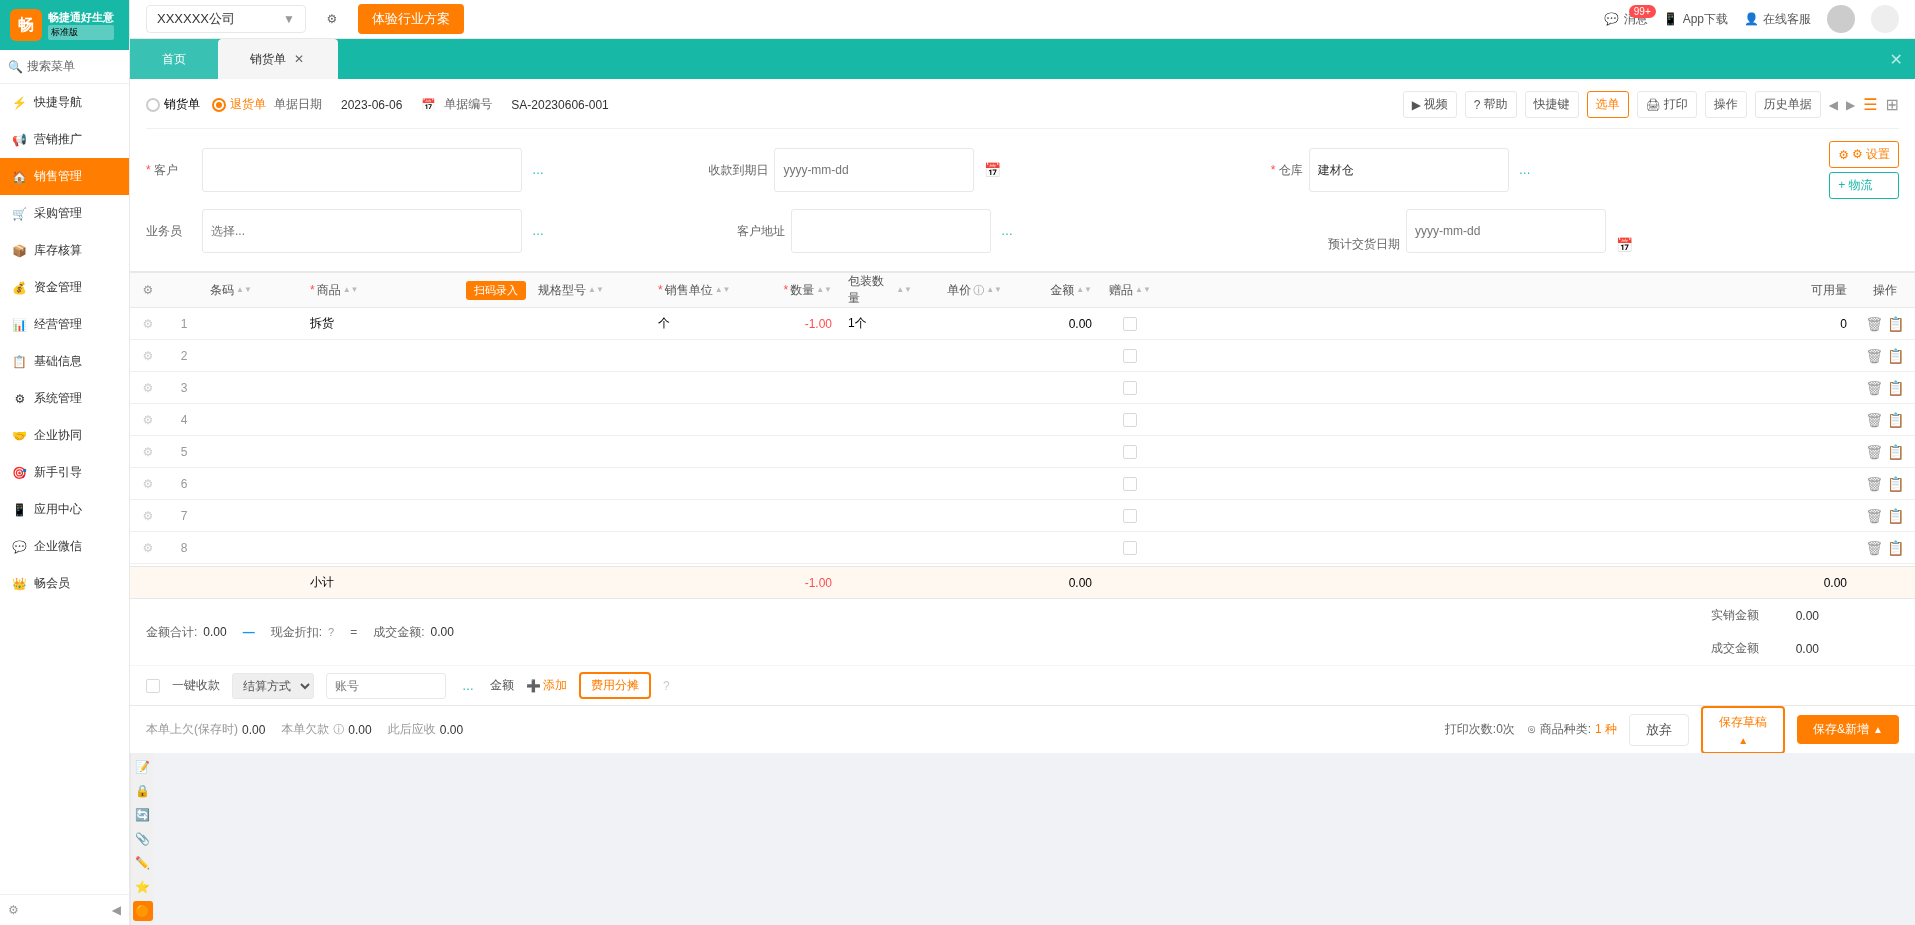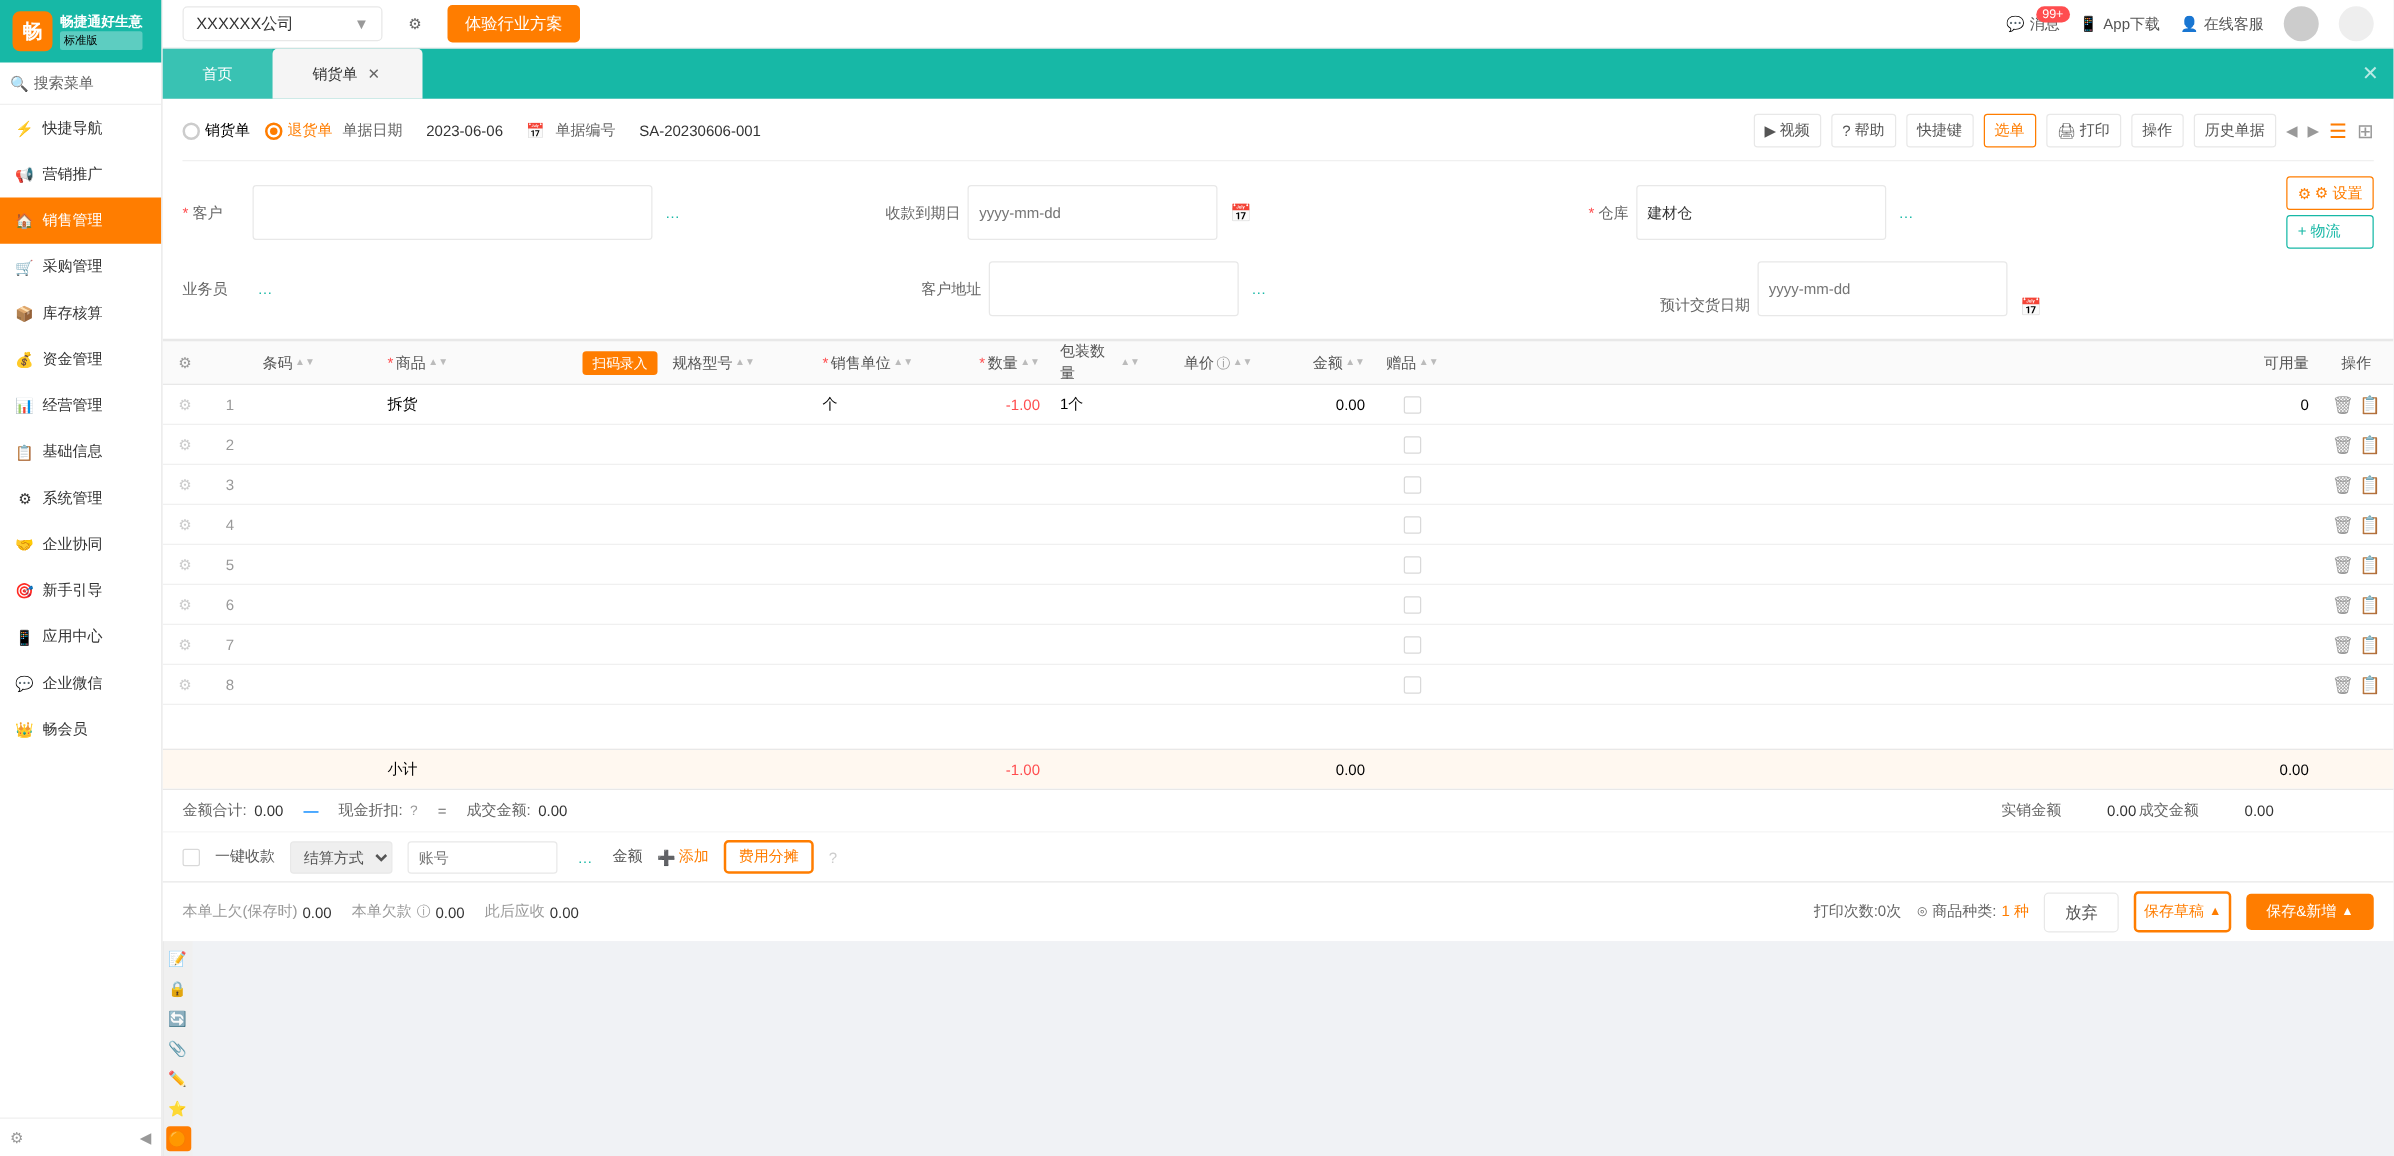--- a/index.html
+++ b/index.html
@@ -101,21 +101,21 @@
     
     .footer-bar { height: 48px; background: #fff; border-top: 1px solid #e8e8e8; display: flex; align-items: center; padding: 0 16px; gap: 16px; }
     .footer-info { display: flex; align-items: center; gap: 16px; flex: 1; }
     .footer-item { display: flex; align-items: center; gap: 4px; color: #666; }
     .footer-item-label { color: #999; }
     .footer-item-value { color: #333; }
     .footer-right { display: flex; align-items: center; gap: 12px; }
     .print-info { color: #666; font-size: 12px; display: flex; align-items: center; gap: 8px; }
     .product-type { color: #666; font-size: 12px; display: flex; align-items: center; gap: 4px; }
     .discard-btn { border: 1px solid #e8e8e8; background: #fff; color: #555; border-radius: 4px; padding: 6px 16px; cursor: pointer; font-size: 13px; }
-    .save-draft-btn { background: #fff; border: 2px solid #ff7d00; color: #ff7d00; border-radius: 4px; padding: 6px 6px; cursor: pointer; font-size: 13px; display: flex; align-items: center; gap: 4px; }
+    .save-draft-btn { background: #fff; border: 2px solid #ff7d00; color: #ff7d00; border-radius: 4px; padding: 6px 16px; cursor: pointer; font-size: 13px; display: flex; align-items: center; gap: 4px; flex-direction: column; }
     .save-new-btn { background: #ff7d00; color: white; border: none; border-radius: 4px; padding: 6px 16px; cursor: pointer; font-size: 13px; display: flex; align-items: center; gap: 4px; }
     .btn-chevron { font-size: 10px; }
 
     
     .right-panel { width: 24px; background: #f0f0f0; display: flex; flex-direction: column; align-items: center; padding: 4px 0; gap: 4px; border-left: 1px solid #e8e8e8; }
     .right-panel-icon { width: 20px; height: 20px; display: flex; align-items: center; justify-content: center; cursor: pointer; color: #999; border-radius: 3px; }
     .right-panel-icon.active { background: #ff7d00; color: white; }
     .header-col-sort { display: flex; align-items: center; flex-direction: column; line-height: 1; color: #bbb; font-size: 8px; }
 
     .content-area { flex: 1; display: flex; flex-direction: column; overflow: hidden; position: relative; }
@@ -321,20 +321,21 @@
           </button>
           <button class="logistics-btn">
             <span>+ 物流</span>
           </button>
         </div>
       </div>
 
       <div style="display:flex;gap:0;margin-bottom:6px;align-items:center;">
         <div style="display:flex;align-items:center;flex:1;gap:6px;">
           <span style="color:#666;min-width:50px;">业务员</span>
+          <input class="form-input" style="max-width: 320px;" placeholder="选择...">
           <span class="form-dots">…</span>
         </div>
         <div style="display:flex;align-items:center;flex:1;gap:6px;padding-left:20px;">
           <span style="color:#666;white-space:nowrap;">客户地址</span>
           <input class="form-input" style="max-width: 200px;">
           <span class="form-dots">…</span>
         </div>
         <div style="display:flex;align-items:flex-end;flex:1;gap:6px;padding-left:20px;">
           <span style="color:#666;white-space:nowrap;">预计交货日期</span>
           <input class="form-input" style="max-width: 200px;" placeholder="yyyy-mm-dd">
@@ -647,21 +648,21 @@
         <div class="total-item">
           <span class="total-label">现金折扣:</span>
           <span style="color:#999;font-size:11px;cursor:pointer;">?</span>
         </div>
         <span class="equals-icon">=</span>
         <div class="total-item">
           <span class="total-label">成交金额:</span>
           <span class="total-value">0.00</span>
         </div>
 
-        <div style="margin-left:auto;display:flex;flex-direction:row;gap:2px;text-align:right;padding-right:80px;">
+        <div style="margin-left:auto;display:flex;flex-direction:column;gap:16px;text-align:right;padding-right:80px;">
           <div style="display:flex;gap:10px;align-items:center;justify-content:flex-end;">
             <span style="color:#666;">实销金额</span>
             <span style="color:#333;font-weight:500;min-width:50px;text-align:right;">0.00</span>
           </div>
           <div style="display:flex;gap:10px;align-items:center;justify-content:flex-end;">
             <span style="color:#666;">成交金额</span>
             <span style="color:#333;font-weight:500;min-width:50px;text-align:right;">0.00</span>
           </div>
         </div>
       </div>

